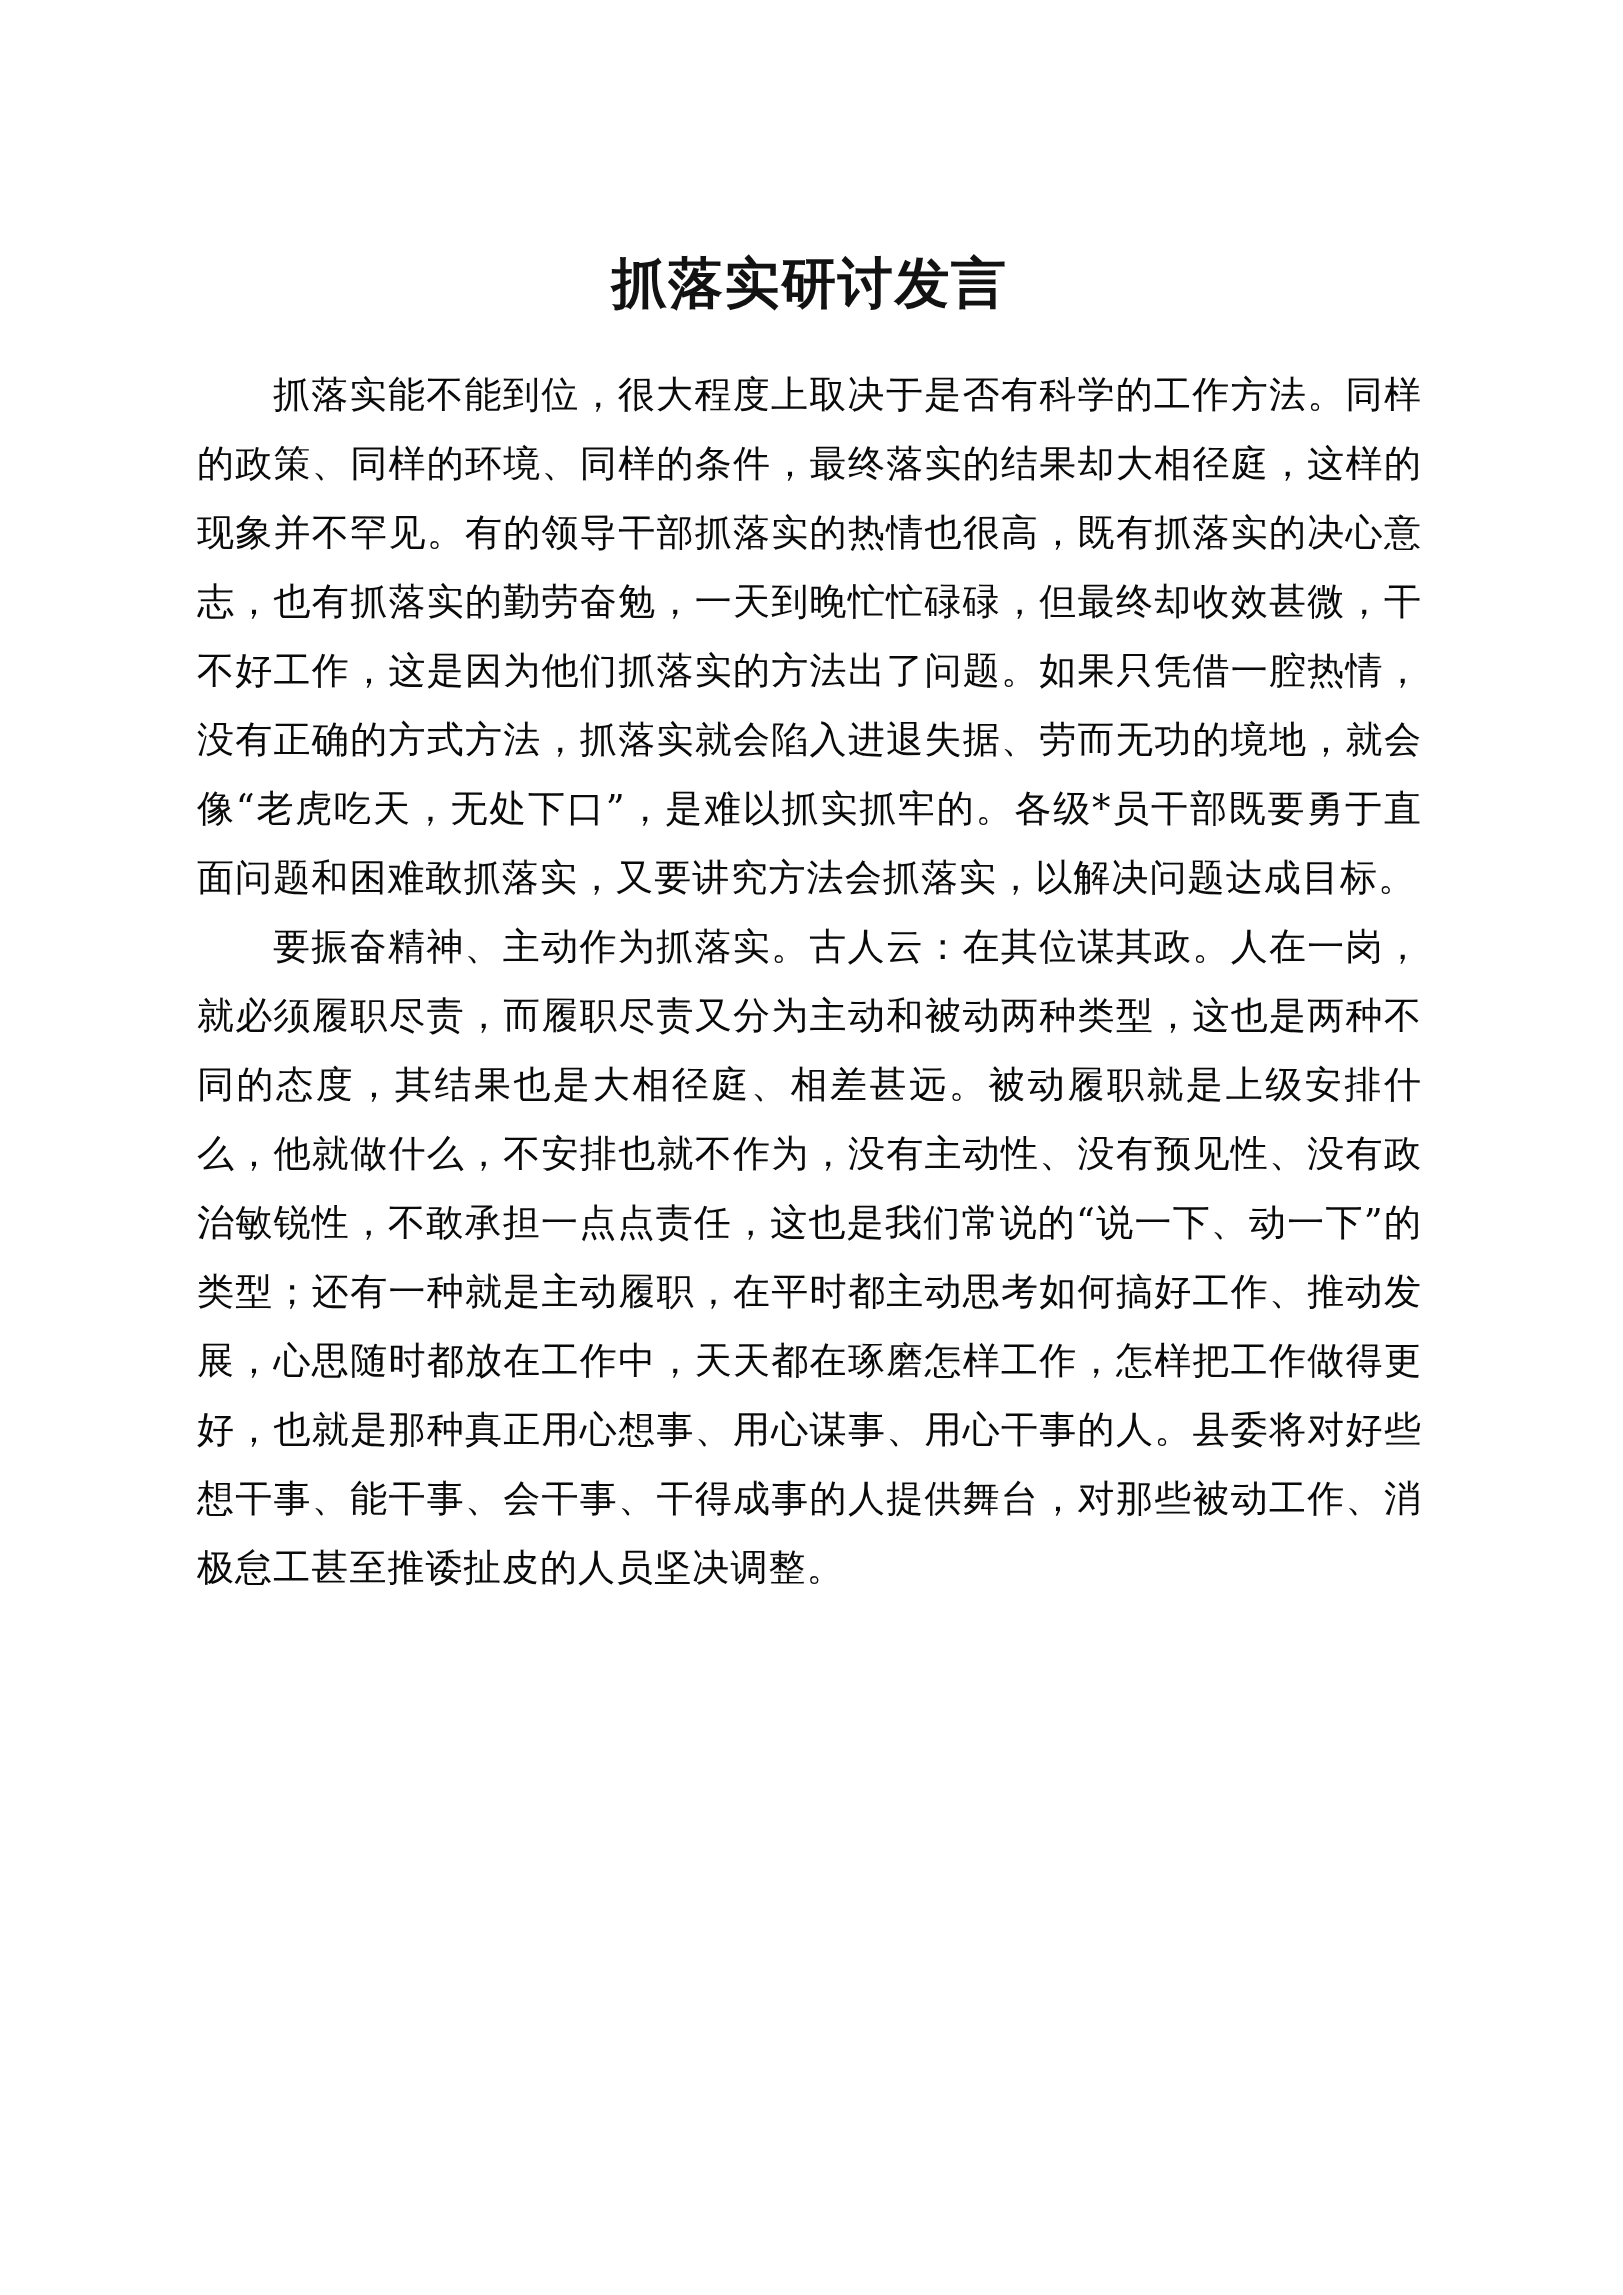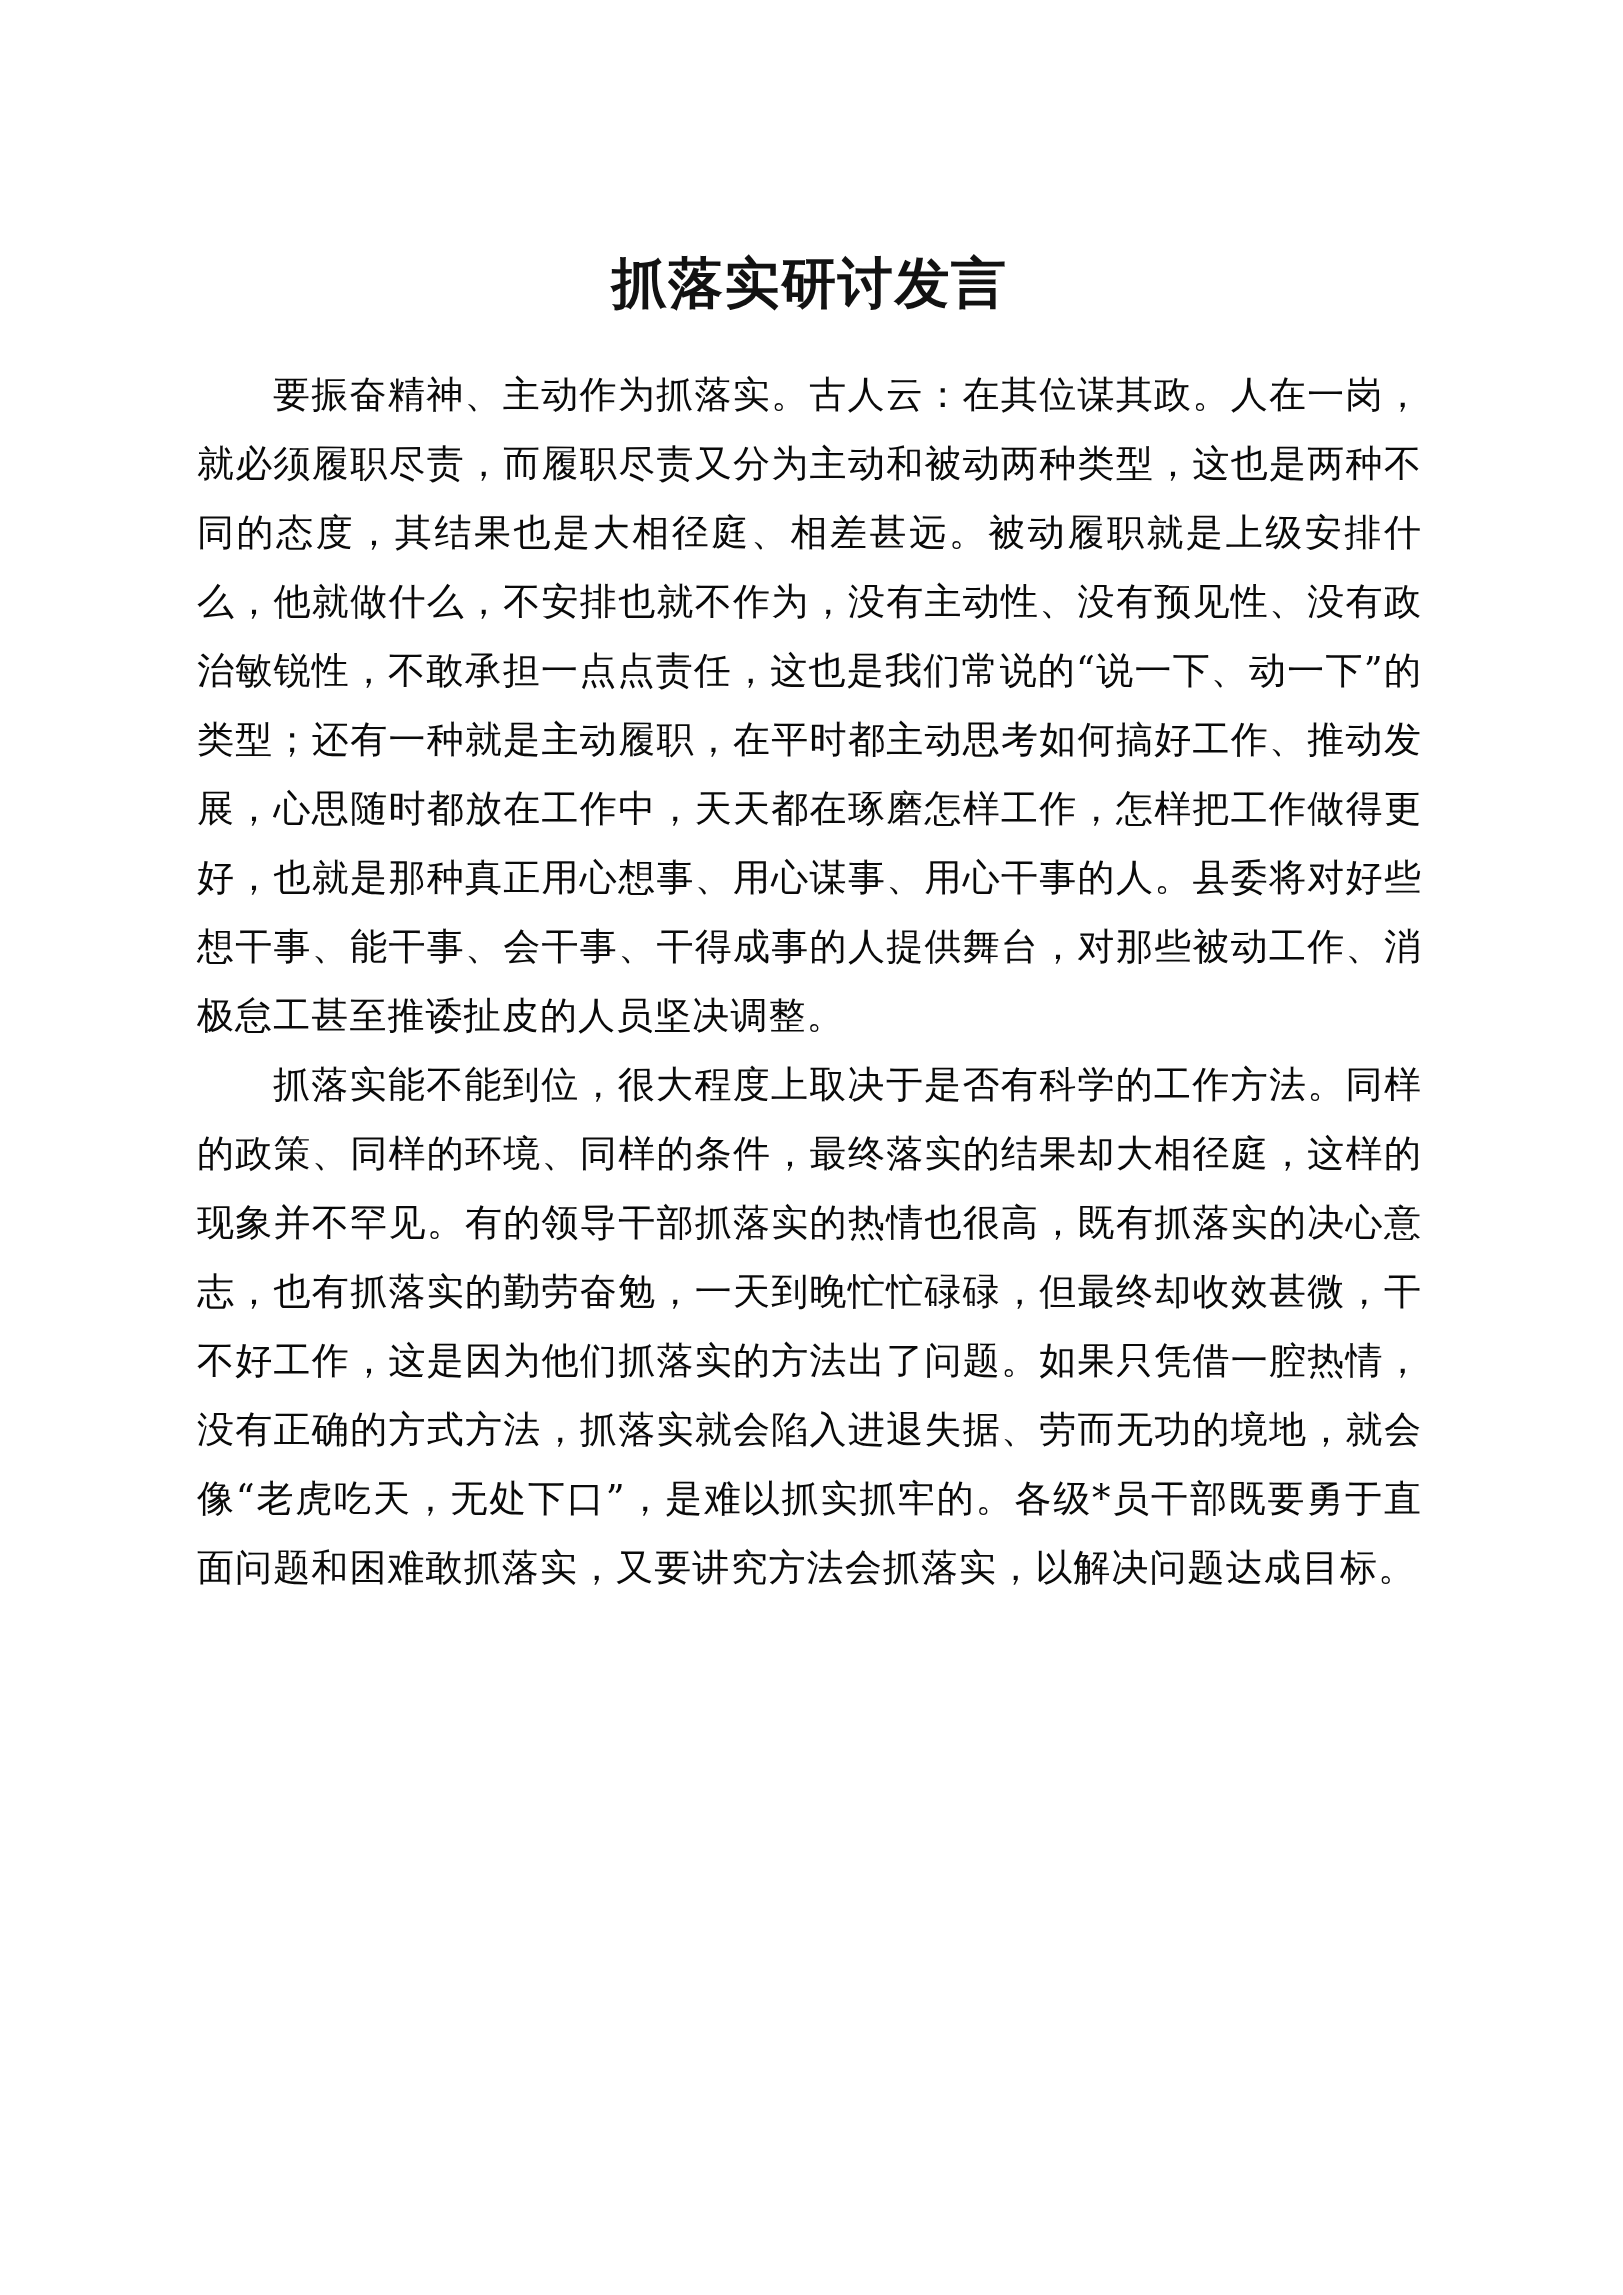--- a/index.html
+++ b/index.html
@@ -70,19 +70,19 @@
 </style>
 </head>
 <body>
 
 <div class="page">
   <div class="content">
 
     <h1 class="doc-title">抓落实研讨发言</h1>
 
     <div class="body-text">
+      <p>抓落实能不能到位，很大程度上取决于是否有科学的工作方法。同样的政策、同样的环境、同样的条件，最终落实的结果却大相径庭，这样的现象并不罕见。有的领导干部抓落实的热情也很高，既有抓落实的决心意志，也有抓落实的勤劳奋勉，一天到晚忙忙碌碌，但最终却收效甚微，干不好工作，这是因为他们抓落实的方法出了问题。如果只凭借一腔热情，没有正确的方式方法，抓落实就会陷入进退失据、劳而无功的境地，就会像“老虎吃天，无处下口”，是难以抓实抓牢的。各级*员干部既要勇于直面问题和困难敢抓落实，又要讲究方法会抓落实，以解决问题达成目标。</p>
       <p>要振奋精神、主动作为抓落实。古人云：在其位谋其政。人在一岗，就必须履职尽责，而履职尽责又分为主动和被动两种类型，这也是两种不同的态度，其结果也是大相径庭、相差甚远。被动履职就是上级安排什么，他就做什么，不安排也就不作为，没有主动性、没有预见性、没有政治敏锐性，不敢承担一点点责任，这也是我们常说的“说一下、动一下”的类型；还有一种就是主动履职，在平时都主动思考如何搞好工作、推动发展，心思随时都放在工作中，天天都在琢磨怎样工作，怎样把工作做得更好，也就是那种真正用心想事、用心谋事、用心干事的人。县委将对好些想干事、能干事、会干事、干得成事的人提供舞台，对那些被动工作、消极怠工甚至推诿扯皮的人员坚决调整。</p>
-      <p>抓落实能不能到位，很大程度上取决于是否有科学的工作方法。同样的政策、同样的环境、同样的条件，最终落实的结果却大相径庭，这样的现象并不罕见。有的领导干部抓落实的热情也很高，既有抓落实的决心意志，也有抓落实的勤劳奋勉，一天到晚忙忙碌碌，但最终却收效甚微，干不好工作，这是因为他们抓落实的方法出了问题。如果只凭借一腔热情，没有正确的方式方法，抓落实就会陷入进退失据、劳而无功的境地，就会像“老虎吃天，无处下口”，是难以抓实抓牢的。各级*员干部既要勇于直面问题和困难敢抓落实，又要讲究方法会抓落实，以解决问题达成目标。</p>
     </div>
 
   </div>
 </div>
 
 
 </body></html>

